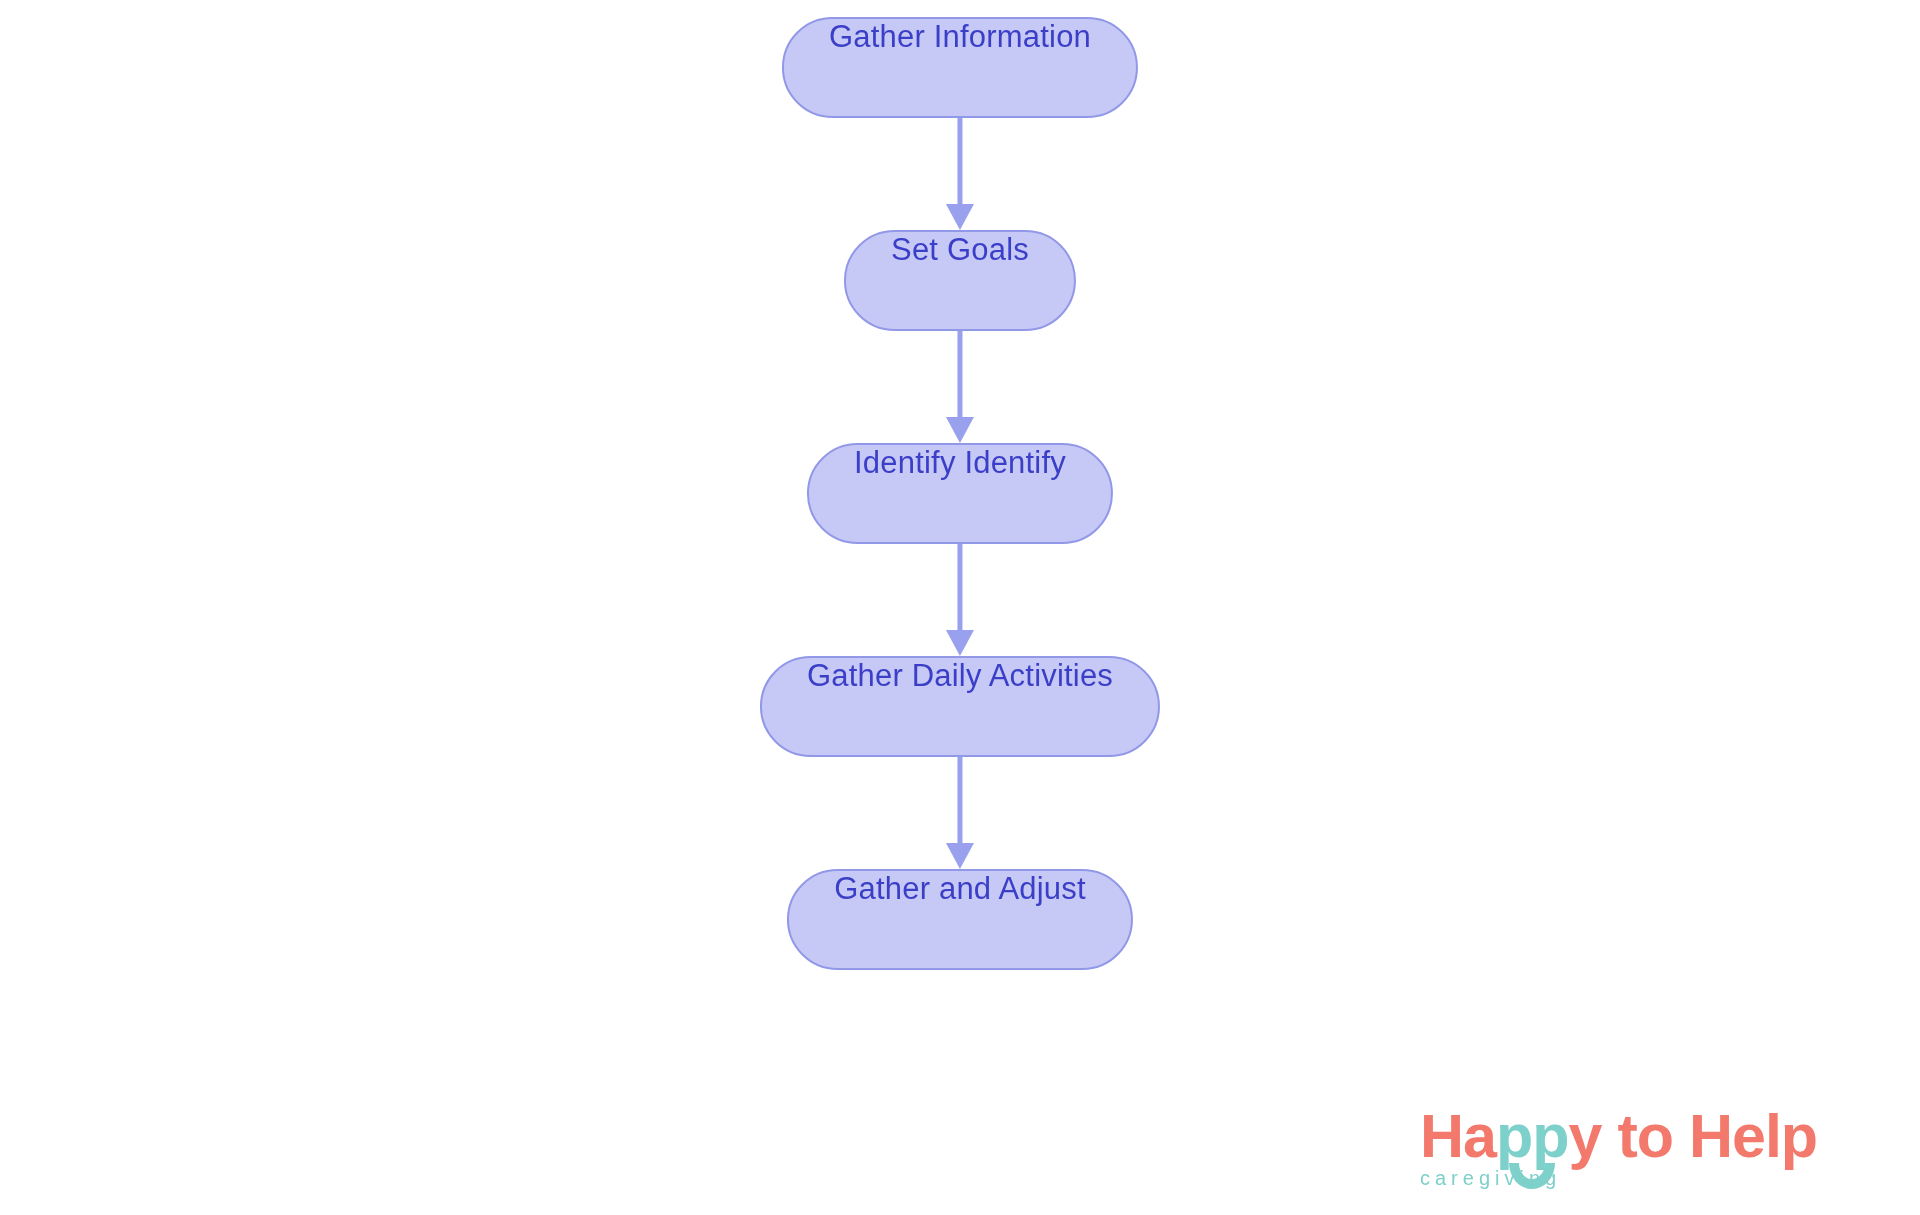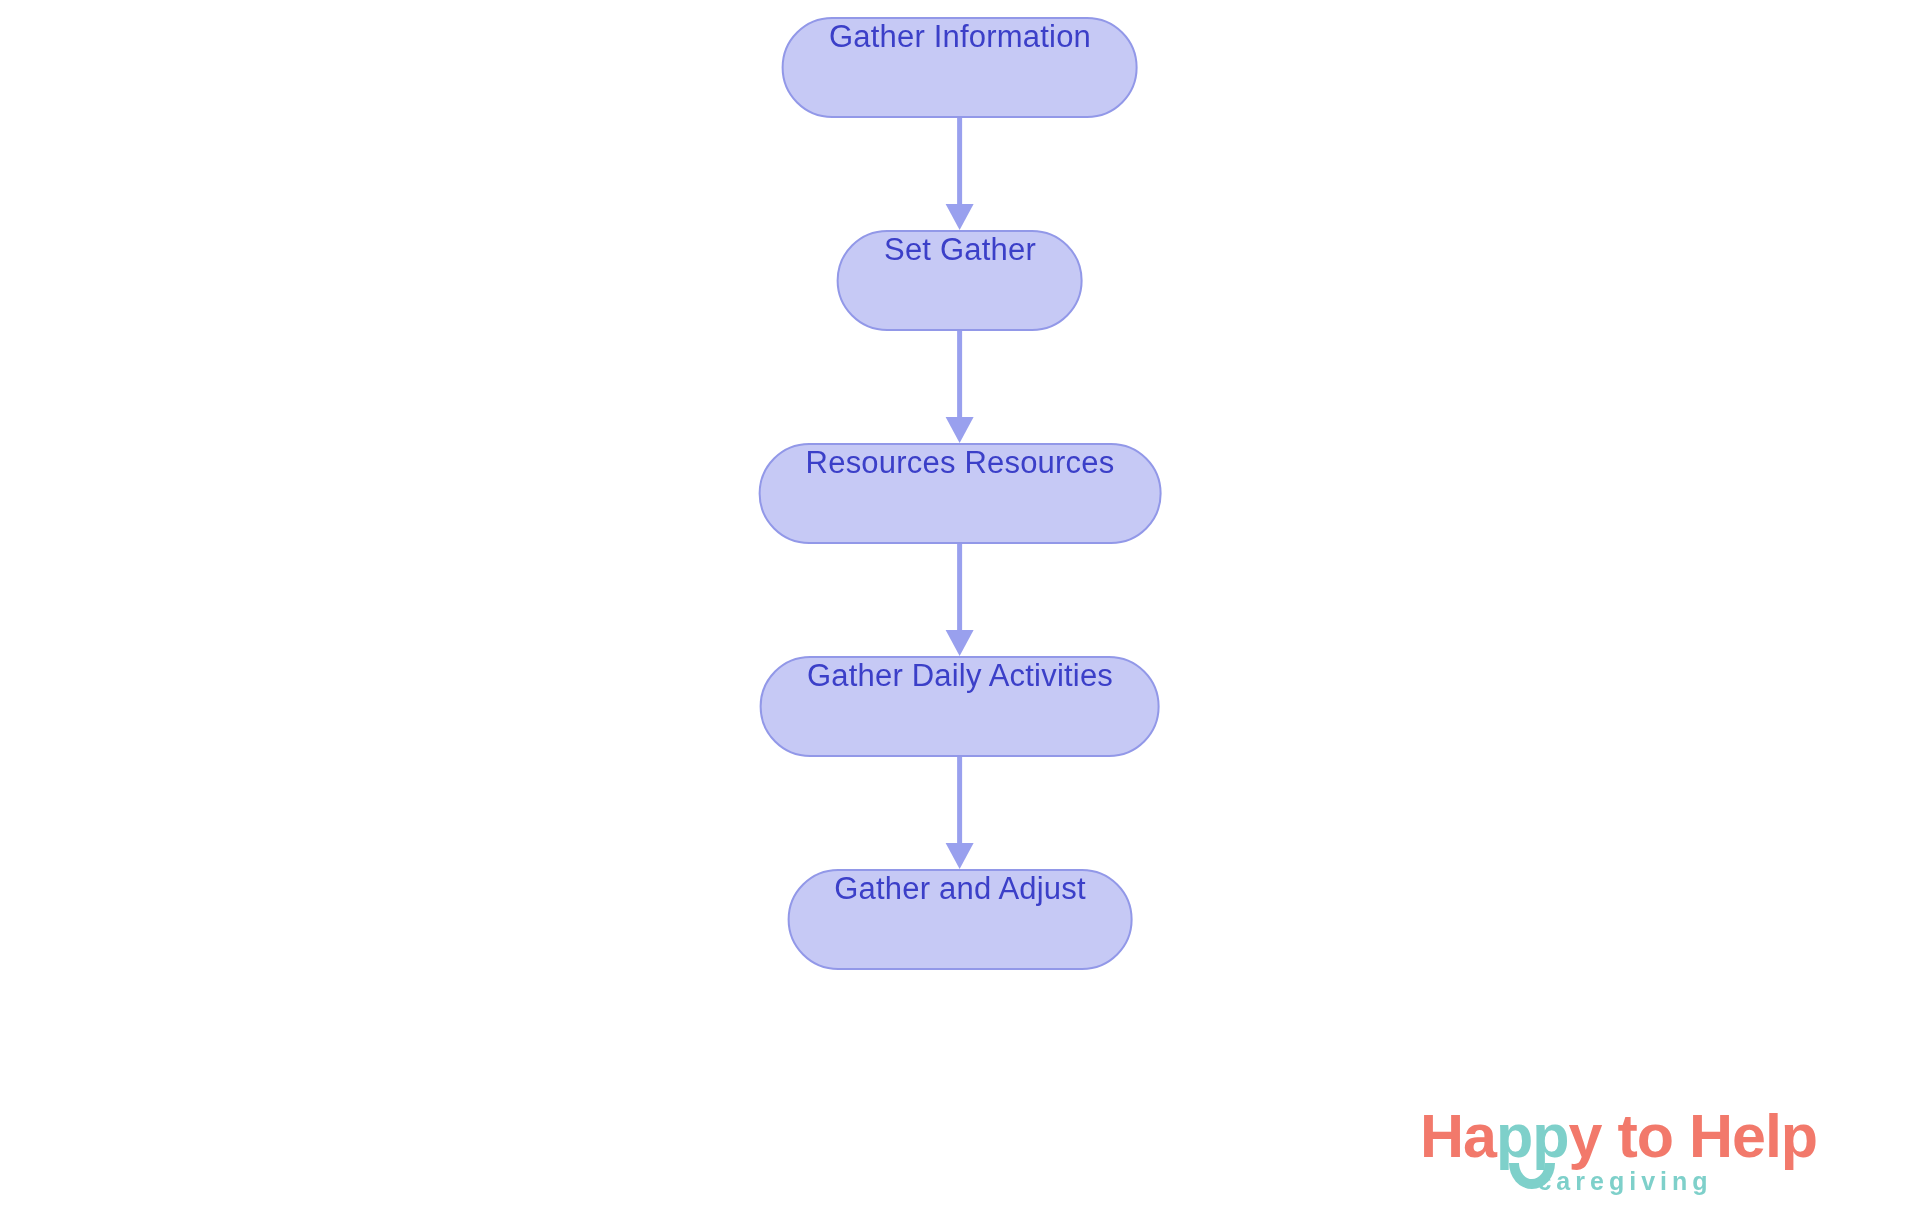--- a/index.html
+++ b/index.html
@@ -102,51 +102,51 @@
     width: 46px;
     height: 26px;
     box-sizing: border-box;
     border: 10px solid var(--teal, #7ed0ca);
     border-top: none;
     border-bottom-left-radius: 23px 26px;
     border-bottom-right-radius: 23px 26px;
   }
   .logo-sub {
     margin-top: -1px;
-    text-align: center;
+    text-align: left;
     padding-right: 46px;
-    font-size: 25px;
-    font-weight: 700;
+    font-size: 20px;
+    font-weight: 400;
     letter-spacing: 5px;
     color: var(--teal, #7ed0ca);
     line-height: 1.2;
   }
 </style>
 </head>
 <body style="--bg: #ffffff; --node-fill: #c6c9f5; --node-border: #9298e8; --node-text: #3b3fc8; --arrow: #99a0ee; --coral: #f2796b; --teal: #7ed0ca;">
 
 <div class="canvas">
 
   <div class="flow" id="flow">
       <div class="node">
         <span>Gather Information</span>
       </div>
       <div class="arrow">
         <div class="arrow-line"></div>
         <div class="arrow-head"></div>
       </div>
       <div class="node">
-        <span>Set Gather</span>
+        <span>Set Goals</span>
       </div>
       <div class="arrow">
         <div class="arrow-line"></div>
         <div class="arrow-head"></div>
       </div>
       <div class="node">
-        <span>Resources Resources</span>
+        <span>Identify Identify</span>
       </div>
       <div class="arrow">
         <div class="arrow-line"></div>
         <div class="arrow-head"></div>
       </div>
       <div class="node">
         <span>Gather Daily Activities</span>
       </div>
       <div class="arrow">
         <div class="arrow-line"></div>

